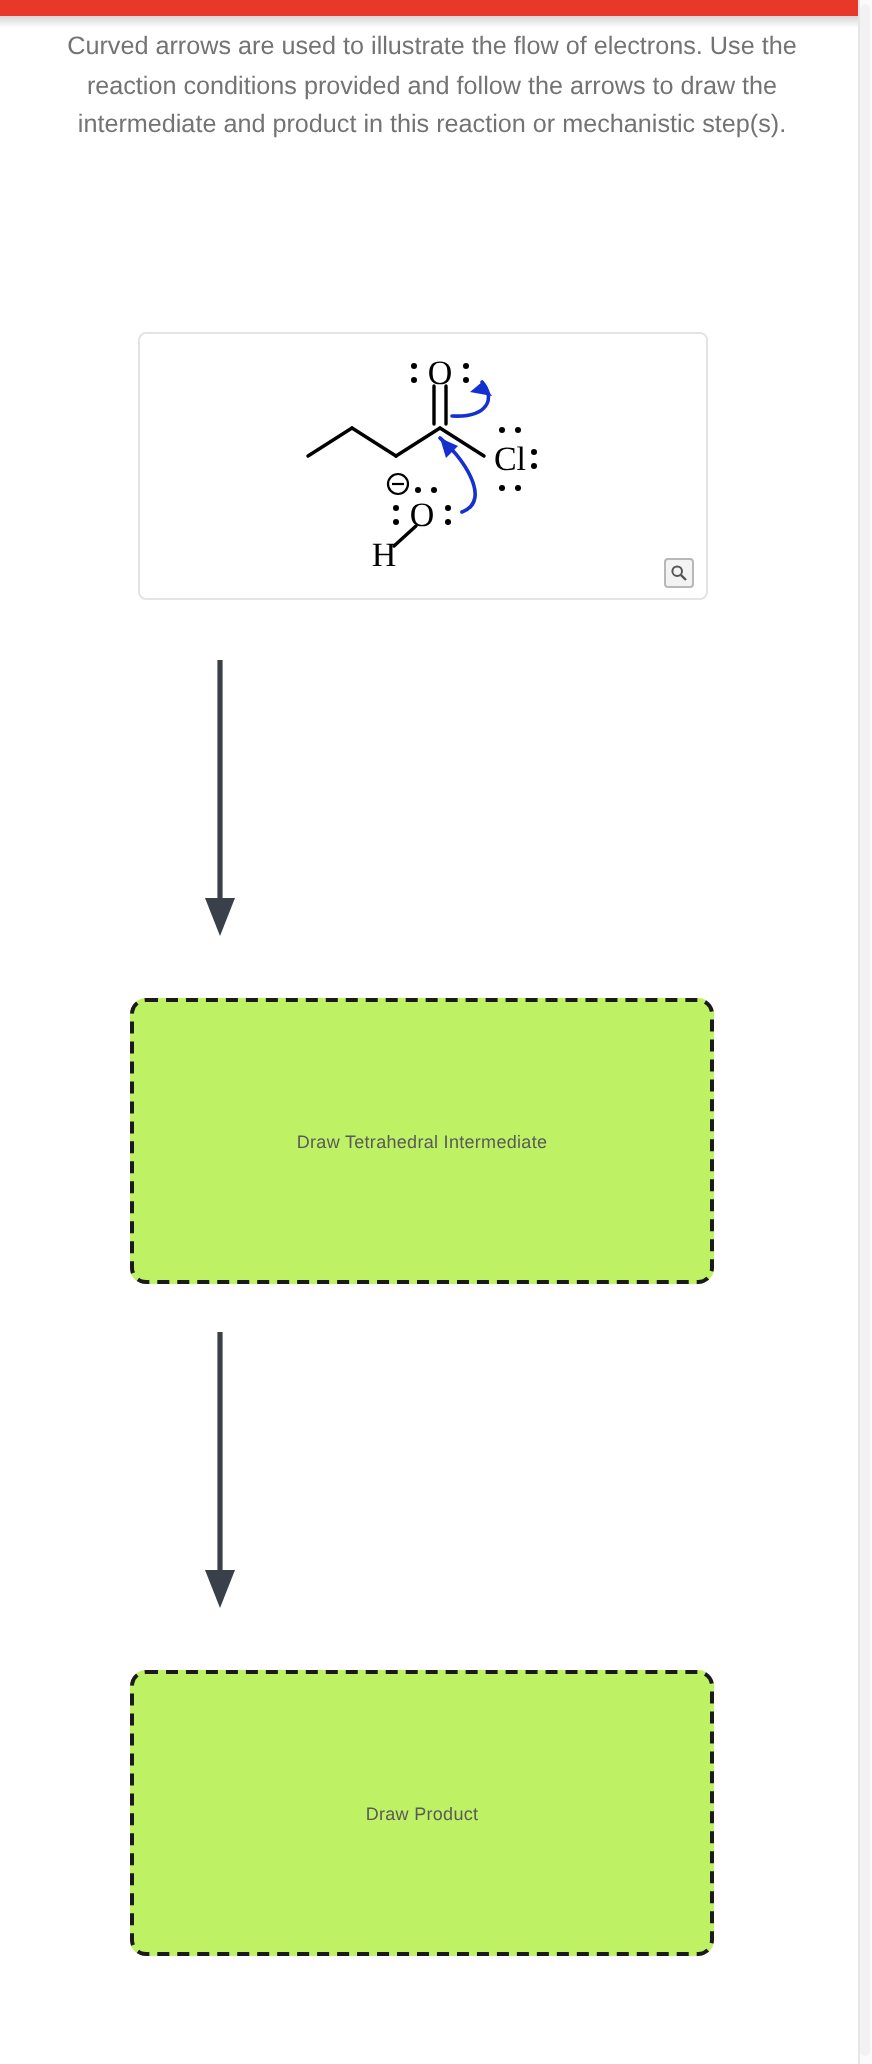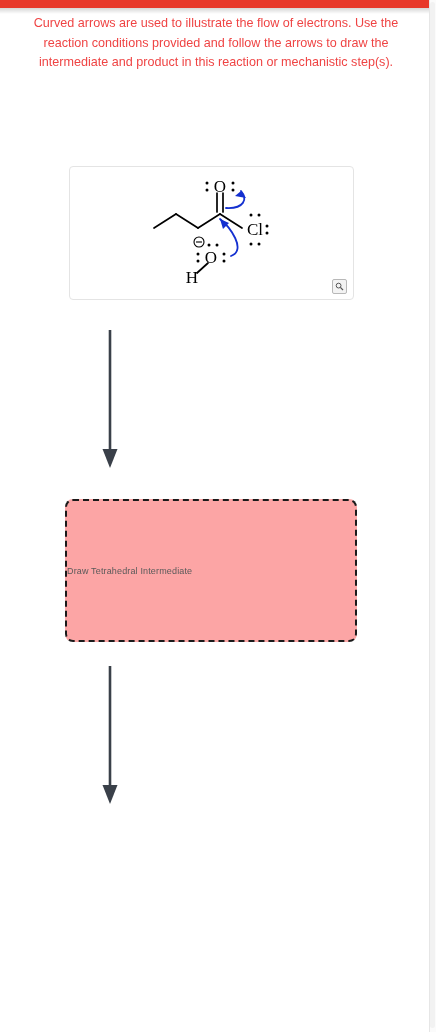--- a/index.html
+++ b/index.html
@@ -56,21 +56,21 @@
   #prompt {
     position: absolute;
     top: 14px;
     left: 12px;
     width: 408px;
     text-align: center;
   }
   .prompt-para {
     font-size: 12.6px;
     line-height: 19.5px;
-    color: #ef4444;
+    color: #737373;
     margin: 0;
   }
   .prompt-gap { height: 17px; }
 
   
   #scheme {
     position: absolute;
     top: 0; left: 0;
     width: 436px;
     height: 1032px;
@@ -107,24 +107,25 @@
   }
 
   
   .answer-box {
     position: absolute;
     left: 65px;
     width: 292px;
     height: 143px;
     border: 2px dashed #1a1a1a;
     border-radius: 8px;
-    background: #fca5a5;
+    background: #bef264;
     box-sizing: border-box;
     display: flex;
     align-items: center;
+    justify-content: center;
   }
   #answer-box-1 { top: 499px; }
   #answer-box-2 { top: 835px; }
   .answer-label {
     font-size: 9px;
     color: #5a5a5a;
     letter-spacing: 0.15px;
   }
 
   
@@ -233,14 +234,17 @@
 
   <div class="answer-box" id="answer-box-1">
     <span class="answer-label">Draw Tetrahedral Intermediate</span>
   </div>
 
   <svg class="rxn-arrow" id="rxn-arrow-2" viewBox="0 0 20 140">
     <line x1="10" y1="0" x2="10" y2="120" stroke="#3a4049" stroke-width="2.6"></line>
     <polygon points="2.5,119 17.5,119 10,138" fill="#3a4049"></polygon>
   </svg>
 
+  <div class="answer-box" id="answer-box-2">
+    <span class="answer-label">Draw Product</span>
+  </div>
 
 </div>
 
 </body></html>

